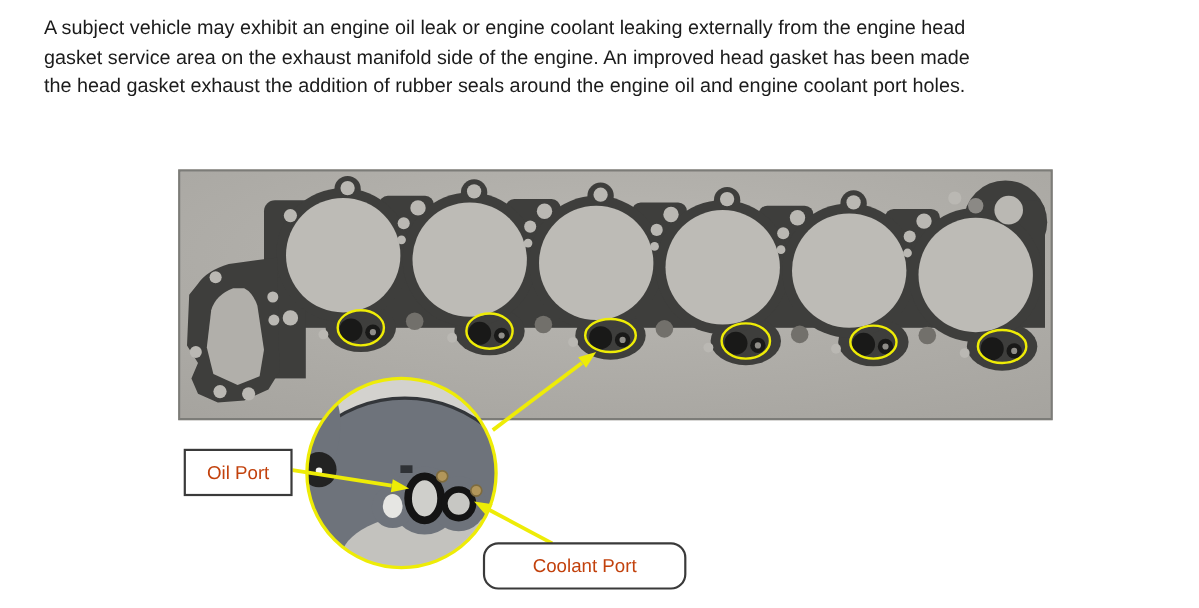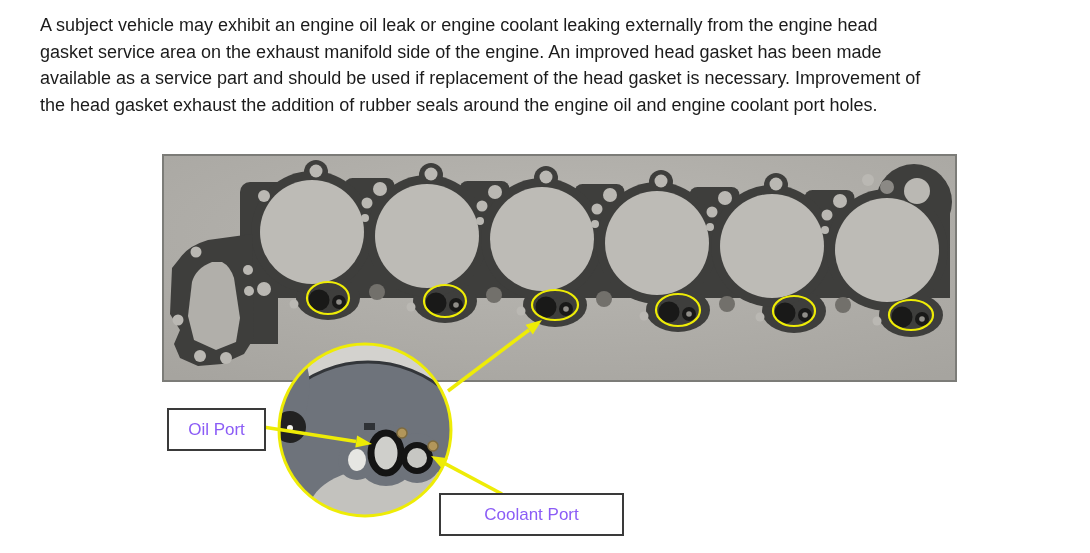--- a/index.html
+++ b/index.html
@@ -35,34 +35,33 @@
   .arrow line{stroke:var(--accent-yellow,#eeec06);stroke-width:3.5px;}
   .arrow polygon{fill:var(--accent-yellow,#eeec06);}
   .hl-ellipse{fill:none;stroke:var(--accent-yellow,#eeec06);stroke-width:2.2px;}
 
   
   .callout{
     position:absolute;
     border:2px solid var(--label-border,#3a3a3a);
     background:#ffffff;
     display:flex;align-items:center;justify-content:center;
-    font-size:17px;font-weight:500;color:#8b5cf6;
+    font-size:17px;font-weight:500;color:#c2410c;
   }
   .callout.oil{left:167px;top:408px;width:95px;height:39px;}
-  .callout.coolant{left:439px;top:493px;width:181px;height:39px;}
+  .callout.coolant{left:439px;top:493px;width:181px;height:39px;border-radius:14px;}
 </style>
 </head>
 <body>
 
 <div class="page">
 
   <div class="paragraph">
     <div class="line">A subject vehicle may exhibit an engine oil leak or engine coolant leaking externally from the engine head</div>
     <div class="line">gasket service area on the exhaust manifold side of the engine. An improved head gasket has been made</div>
-    <div class="line">available as a service part and should be used if replacement of the head gasket is necessary. Improvement of</div>
     <div class="line">the head gasket exhaust the addition of rubber seals around the engine oil and engine coolant port holes.</div>
   </div>
 
   <div class="photo">
     <svg viewBox="0 0 791 224">
       <defs>
         <radialGradient id="pbg" cx="50%" cy="35%" r="80%">
           <stop offset="0%" stop-color="#bab8b3"></stop>
           <stop offset="100%" stop-color="#a6a49f"></stop>
         </radialGradient>

